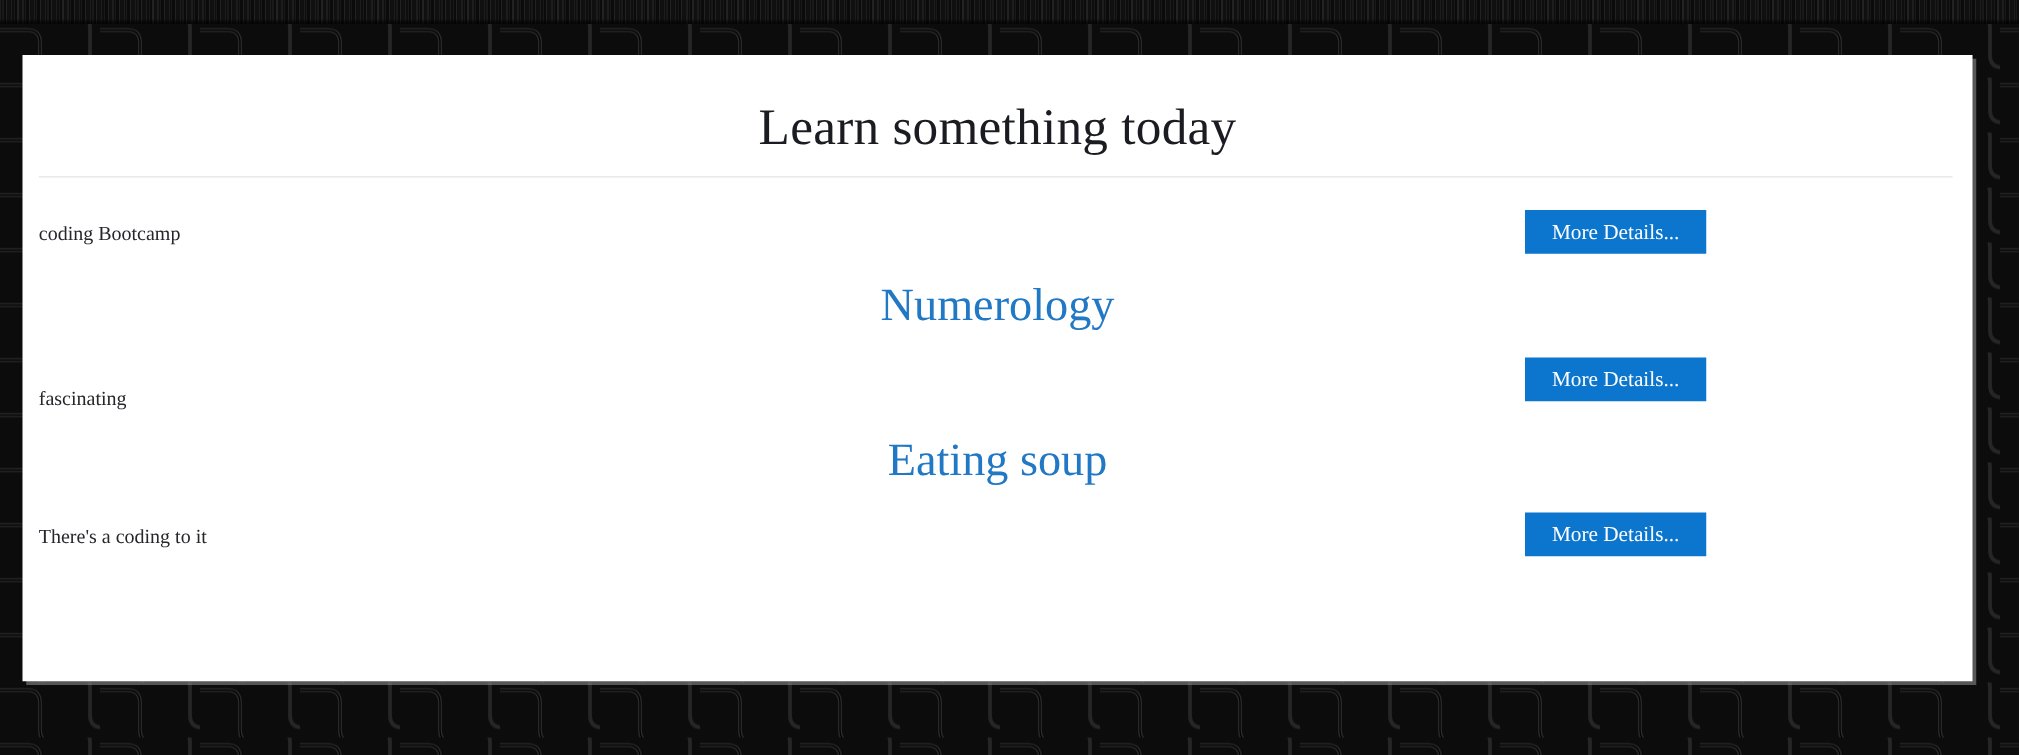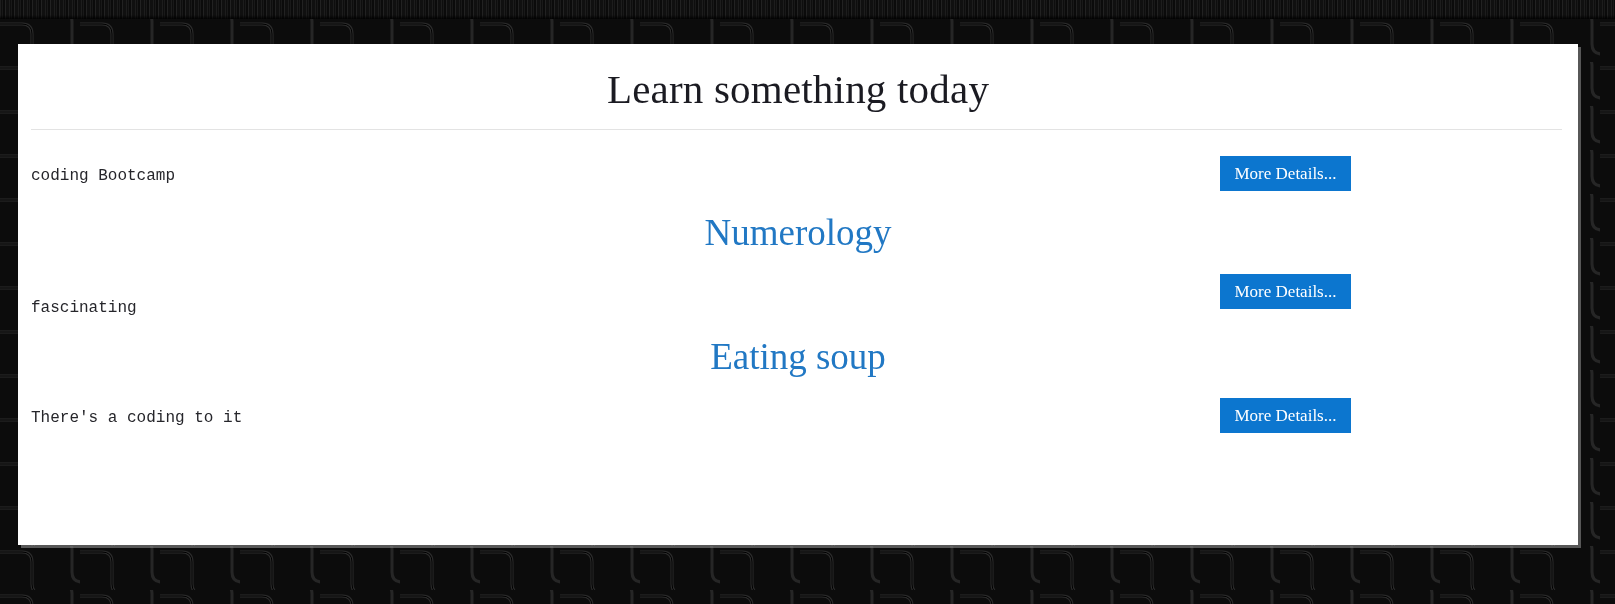--- a/index.html
+++ b/index.html
@@ -77,21 +77,21 @@
     top: 44px;
     width: 1560px;
     height: 501px;
     background: #ffffff;
     box-shadow: 3px 3px 0 rgba(150,150,150,0.55);
     box-sizing: border-box;
   }
 
   .page-title {
     margin: 0;
-    padding-top: 22px;
+    padding-top: 34px;
     padding-bottom: 16px;
     text-align: center;
     font-family: "Liberation Serif", serif;
     font-weight: 400;
     font-size: 41px;
     line-height: 1.15;
     color: #1b1b22;
     letter-spacing: 0.2px;
   }
 
@@ -133,34 +133,34 @@
   }
 
   .course-body {
     position: relative;
     min-height: 62px;
   }
 
   .course-desc {
     position: absolute;
     left: 13px;
-    font-family: Liberation Mono, monospace;
+    font-family: Liberation Serif, serif;
     font-size: 16px;
     color: #26262b;
     line-height: 1.3;
     white-space: nowrap;
   }
 
   .details-btn {
     position: absolute;
     background: #0c76cf;
     color: #ffffff;
     border: 0;
     padding: 0;
-    width: 131px;
+    width: 145px;
     height: 35px;
     font-family: "Liberation Serif", serif;
     font-size: 17px;
     line-height: 35px;
     text-align: center;
     cursor: pointer;
     border-radius: 0;
     white-space: nowrap;
   }
 

